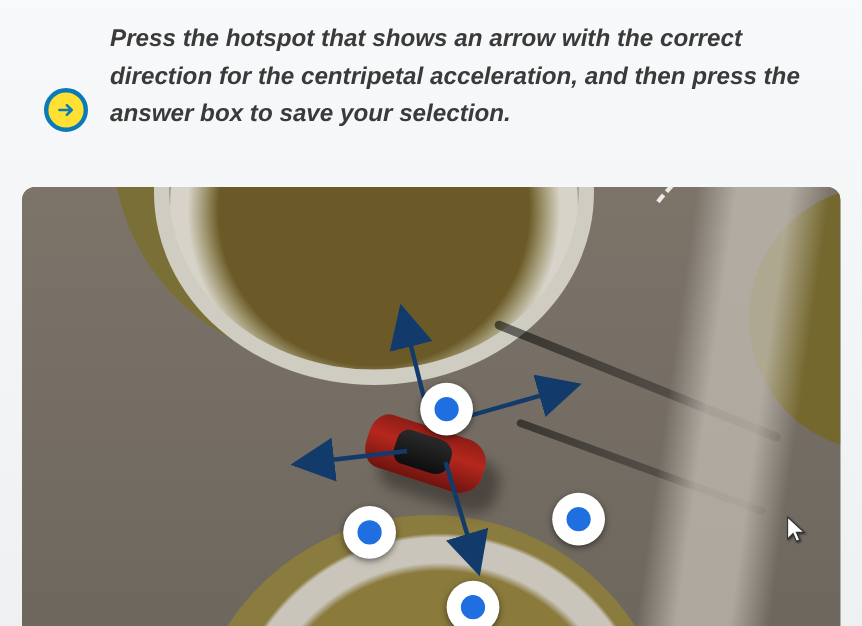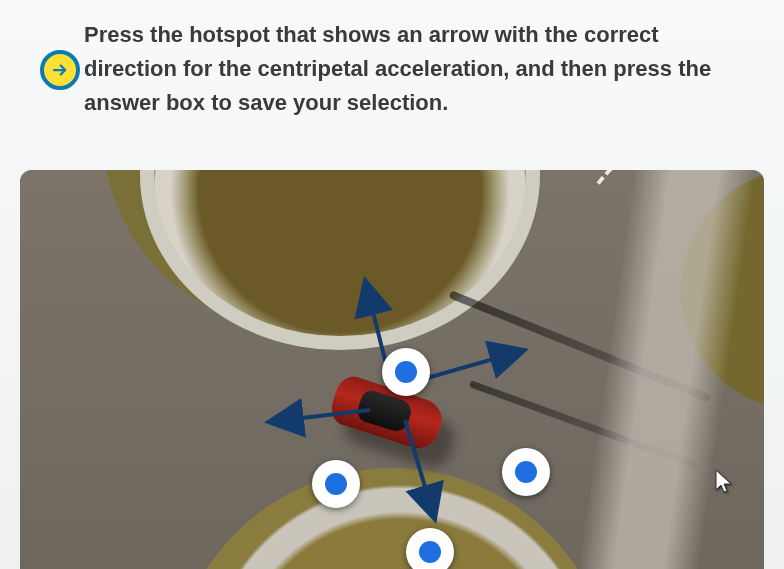--- a/index.html
+++ b/index.html
@@ -6,23 +6,24 @@
   body {
     width: 784px;
     height: 569px;
     background: linear-gradient(to bottom, #f8f9fa 0%, #eef0f2 100%);
     font-family: -apple-system, BlinkMacSystemFont, "Segoe UI", Arial, sans-serif;
     overflow: hidden;
     position: relative;
   }
   .header {
     display: flex;
-    align-items: center;
+    align-items: flex-end;
     padding: 18px 28px 12px 40px;
-    gap: 4px;
+    gap: 20px;
+    font-style: italic;
   }
   .arrow-badge {
     flex: 0 0 auto;
     width: 40px;
     height: 40px;
     border-radius: 50%;
     background: #ffe033;
     border: 4px solid #0b7bb8;
     display: flex;
     align-items: center;

